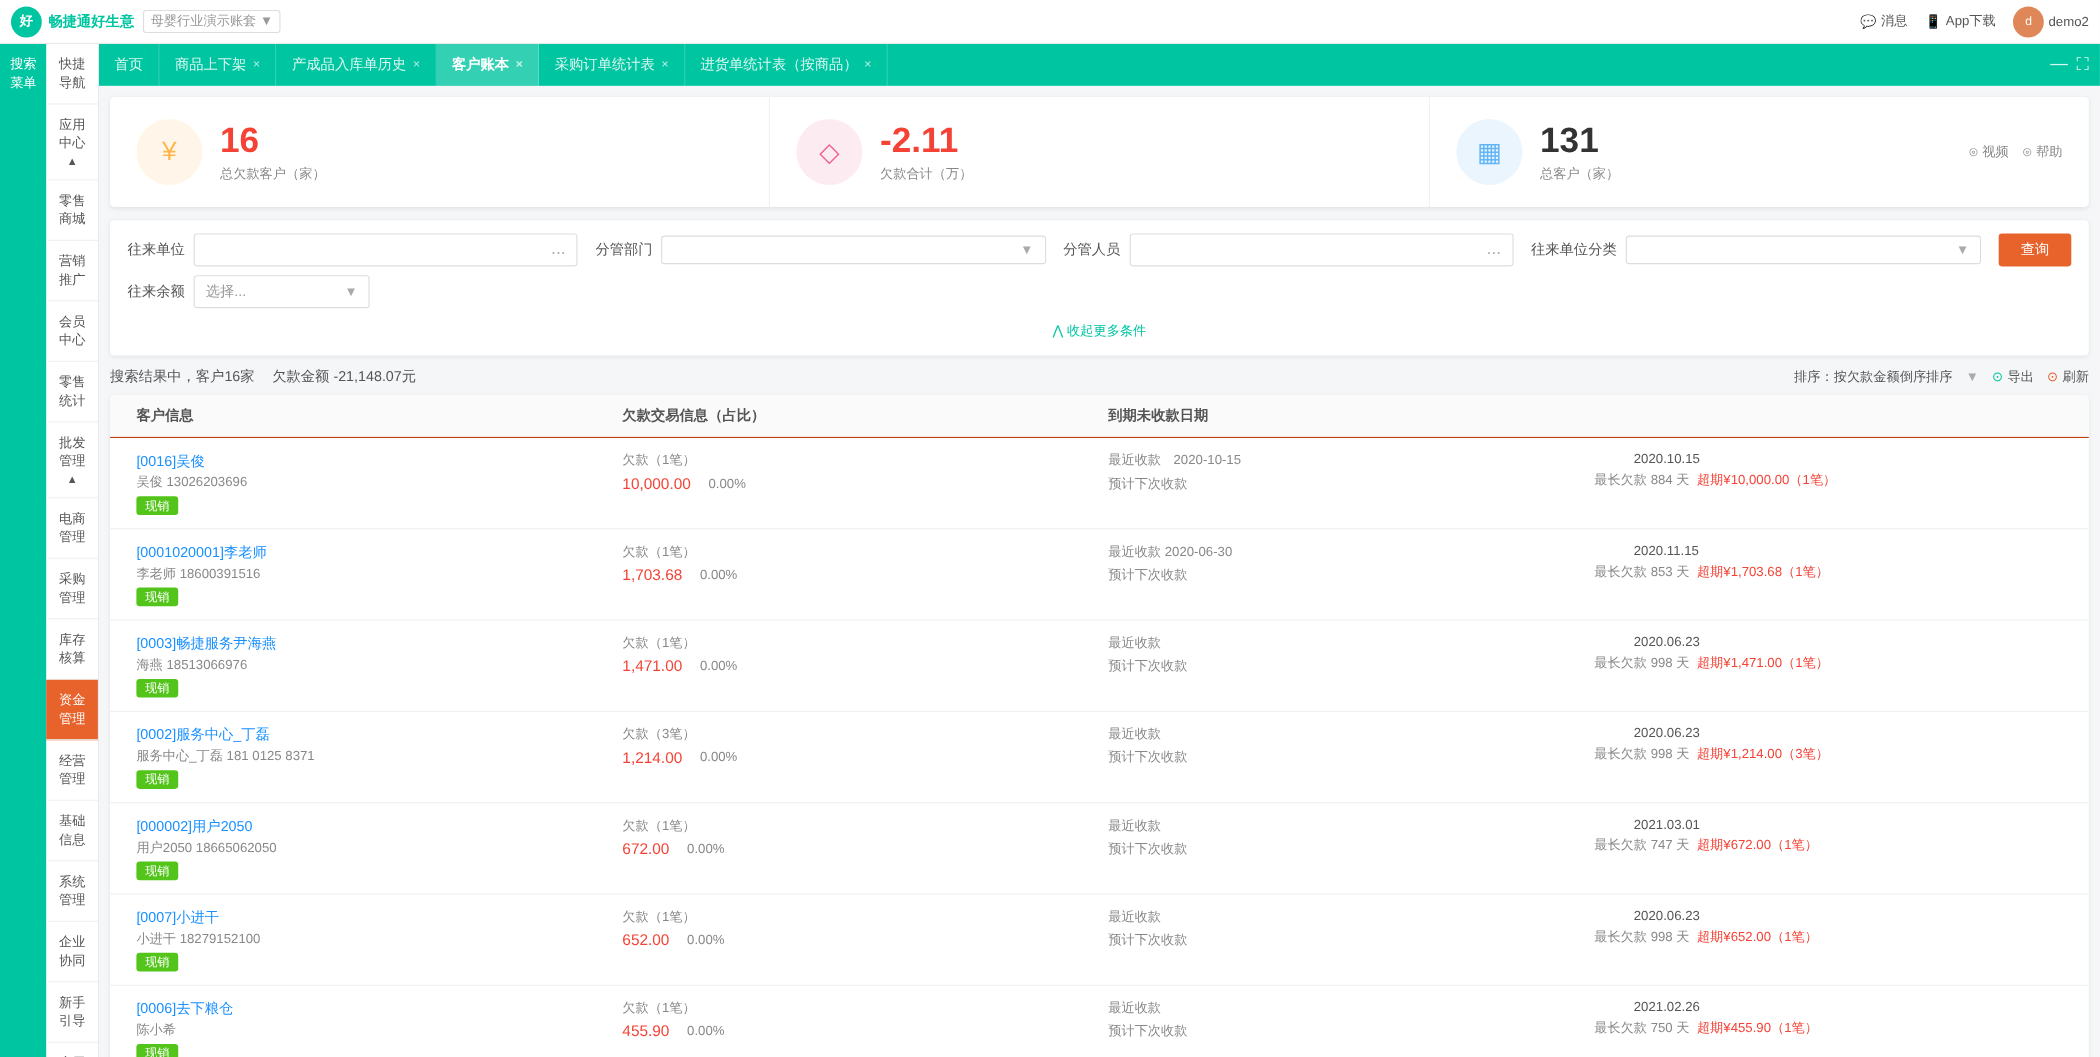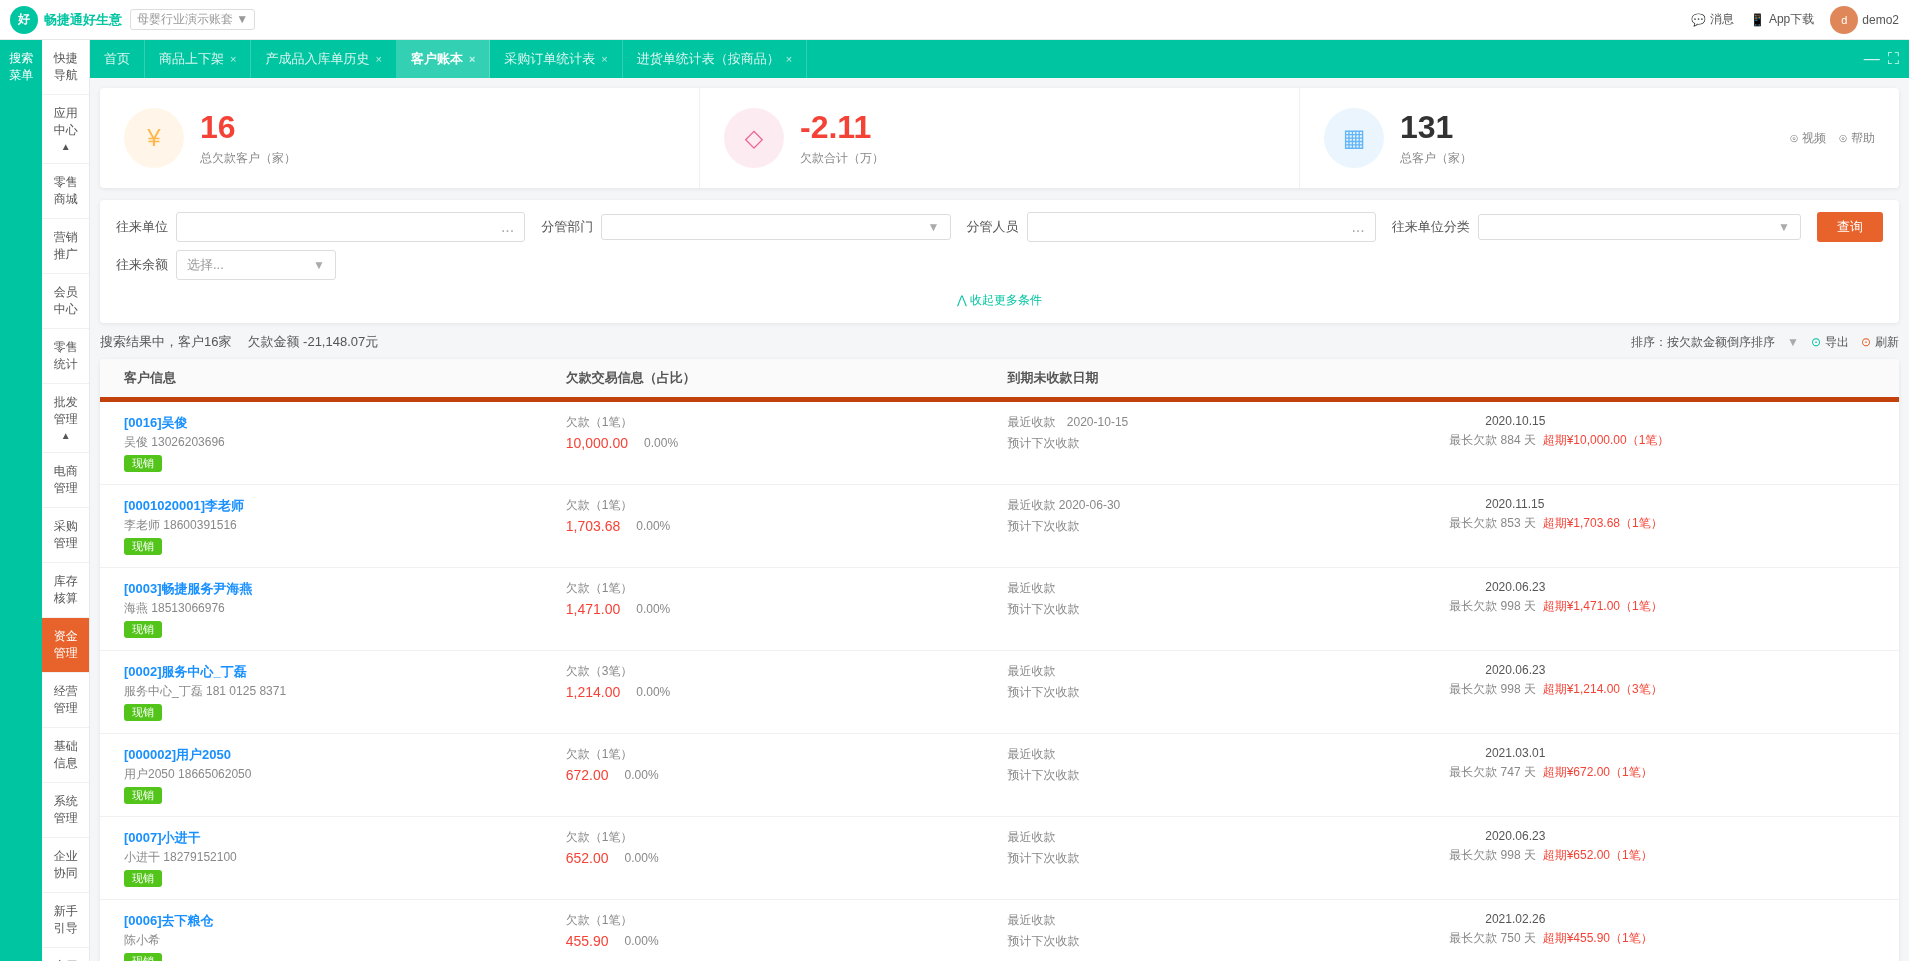--- a/index.html
+++ b/index.html
@@ -71,25 +71,25 @@
     .results-bar { display: flex; align-items: center; justify-content: space-between; margin-bottom: 8px; font-size: 13px; color: #555; }
     .results-bar .results-info { display: flex; gap: 16px; }
     .results-bar .actions { display: flex; align-items: center; gap: 12px; color: #555; font-size: 12px; }
     .results-bar .sort-label { color: #555; }
     .action-btn { display: flex; align-items: center; gap: 4px; cursor: pointer; color: #555; }
     .action-icon-green { color: #00c5a1; }
     .action-icon-orange { color: #e8622c; }
 
     
     .data-table { background: #fff; border-radius: 4px; box-shadow: 0 1px 4px rgba(0,0,0,0.08); overflow: hidden; }
-    .table-header { display: grid; grid-template-columns: 2fr 2fr 2fr 2fr; background: #fafafa; border-bottom: 5px solid #c2410c; padding: 10px 16px; font-size: 13px; font-weight: bold; color: #555; }
+    .table-header { display: grid; grid-template-columns: 2fr 2fr 2fr 2fr; background: #fafafa; border-bottom: 1px solid #c2410c; padding: 10px 16px; font-size: 13px; font-weight: bold; color: #555; }
     .table-header > div { padding: 0 8px; }
     .table-row { display: grid; grid-template-columns: 2fr 2fr 2fr 2fr; padding: 12px 16px; border-bottom: 1px solid #f0f0f0; align-items: start; }
     .table-cell { padding: 0 8px; }
-    .customer-name { color: #1890ff; font-size: 13px; cursor: pointer; font-weight: bold; }
+    .customer-name { color: #1890ff; font-size: 13px; cursor: pointer; }
     .customer-phone { color: #888; font-size: 12px; margin-top: 2px; }
     .badge { display: inline-block; padding: 1px 8px; border-radius: 3px; font-size: 11px; color: #fff; margin-top: 4px; }
     .badge.green { background: #52c41a; }
     .amount-red { color: #f44336; font-size: 14px; }
     .amount-pct { color: #888; font-size: 12px; }
     .latest-payment { font-size: 12px; color: #888; }
     .next-payment { font-size: 12px; color: #888; margin-top: 4px; }
     .overdue-date { font-size: 12px; color: #555; margin-left: 36px; }
     .overdue-days { font-size: 12px; color: #888; margin-top: 4px; }
     .overdue-link { color: #f44336; cursor: pointer; }

